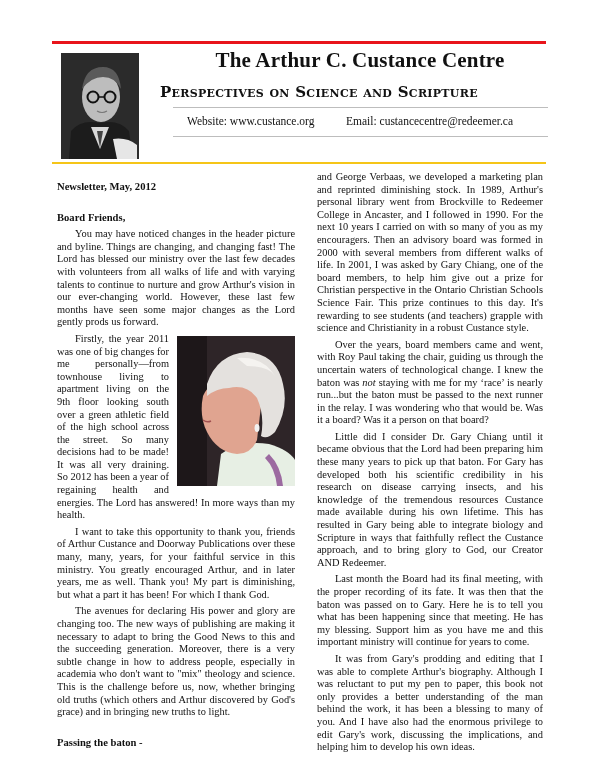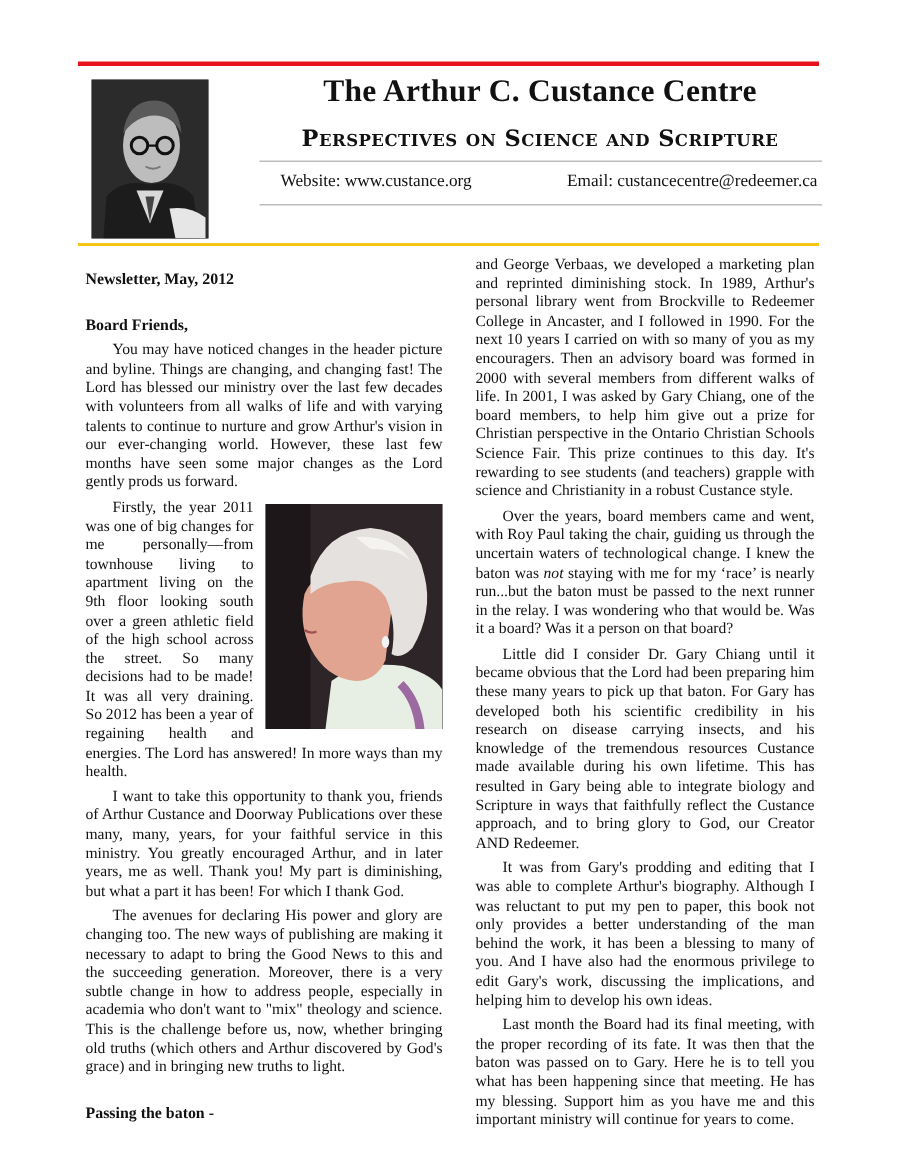--- a/index.html
+++ b/index.html
@@ -3,29 +3,29 @@
 <meta charset="utf-8">
 <style>
   html, body { margin:0; padding:0; background:#ffffff; }
   body { width:600px; height:776px; position:relative; overflow:hidden;
          font-family:"Liberation Serif", "DejaVu Serif", serif; color:#111; }
   .red-rule { position:absolute; left:52px; top:41px; width:494px; height:3px; background:#e8141b; }
   .portrait { position:absolute; left:61px; top:53px; width:78px; height:106px; background:#2a2a2a; overflow:hidden; }
   .portrait svg { width:100%; height:100%; display:block; }
   .title { position:absolute; left:160px; top:48px; width:400px; text-align:center;
            font-weight:bold; font-size:21px; letter-spacing:0.2px; }
-  .subtitle { position:absolute; left:160px; top:83px; width:400px; text-align:center;
+  .subtitle { position:absolute; left:160px; top:83px; width:400px; text-align:left;
               font-size:15px; font-weight:bold; font-family:"DejaVu Serif", serif; letter-spacing:0.3px;
               font-variant:small-caps; }
   .gray-rule { position:absolute; left:173px; width:375px; height:1px; background:#bdbdbd; }
   .gray-rule.r1 { top:107px; }
   .gray-rule.r2 { top:136px; }
   .contact { position:absolute; top:115px; font-size:11.5px; }
   .contact.web { left:187px; }
-  .contact.mail { left:346px;margin-left:32px; }
+  .contact.mail { left:346px; }
   .yellow-rule { position:absolute; left:52px; top:162px; width:494px; height:2px; background:#f5c518; }
 
   .col { position:absolute; font-size:10.4px; line-height:12.6px; text-align:justify; }
   .col p { margin:4px; text-indent:18px; }
   .col p.noindent { text-indent:0; }
   .col-left { left:53px; top:177px; width:246px; }
   .col-right { left:313px; top:167px; width:234px; }
   .heading { font-weight:bold; font-size:10.6px; margin:0; }
   .gap { height:10px; }
   .woman-photo { float:right; width:118px; height:150px; margin:3px 0 2px 8px; background:#2b2326; overflow:hidden; }
@@ -86,15 +86,15 @@
   <p>I want to take this opportunity to thank you, friends of Arthur Custance and Doorway Publications over these many, many, years, for your faithful service in this ministry. You greatly encouraged Arthur, and in later years, me as well. Thank you! My part is diminishing, but what a part it has been! For which I thank God.</p>
   <p>The avenues for declaring His power and glory are changing too. The new ways of publishing are making it necessary to adapt to bring the Good News to this and the succeeding generation. Moreover, there is a very subtle change in how to address people, especially in academia who don't want to "mix" theology and science. This is the challenge before us, now, whether bringing old truths (which others and Arthur discovered by God's grace) and in bringing new truths to light.</p>
   <div class="gap"></div>
   <p class="heading noindent">Passing the baton -</p>
 </div>
 
 <div class="col col-right">
   <p class="noindent">and George Verbaas, we developed a marketing plan and reprinted diminishing stock. In 1989, Arthur's personal library went from Brockville to Redeemer College in Ancaster, and I followed in 1990. For the next 10 years I carried on with so many of you as my encouragers. Then an advisory board was formed in 2000 with several members from different walks of life. In 2001, I was asked by Gary Chiang, one of the board members, to help him give out a prize for Christian perspective in the Ontario Christian Schools Science Fair. This prize continues to this day. It's rewarding to see students (and teachers) grapple with science and Christianity in a robust Custance style.</p>
   <p><span>Over the years, board members came and went, with Roy Paul taking the chair, guiding us through the uncertain waters of technological change. I knew the baton was </span><em>not</em><span> staying with me for my ‘race’ is nearly run...but the baton must be passed to the next runner in the relay. I was wondering who that would be. Was it a board? Was it a person on that board?</span></p>
   <p>Little did I consider Dr. Gary Chiang until it became obvious that the Lord had been preparing him these many years to pick up that baton. For Gary has developed both his scientific credibility in his research on disease carrying insects, and his knowledge of the tremendous resources Custance made available during his own lifetime. This has resulted in Gary being able to integrate biology and Scripture in ways that faithfully reflect the Custance approach, and to bring glory to God, our Creator AND Redeemer.</p>
+  <p>Last month the Board had its final meeting, with the proper recording of its fate. It was then that the baton was passed on to Gary. Here he is to tell you what has been happening since that meeting. He has my blessing. Support him as you have me and this important ministry will continue for years to come.</p>
   <p>It was from Gary's prodding and editing that I was able to complete Arthur's biography. Although I was reluctant to put my pen to paper, this book not only provides a better understanding of the man behind the work, it has been a blessing to many of you. And I have also had the enormous privilege to edit Gary's work, discussing the implications, and helping him to develop his own ideas.</p>
-  <p>Last month the Board had its final meeting, with the proper recording of its fate. It was then that the baton was passed on to Gary. Here he is to tell you what has been happening since that meeting. He has my blessing. Support him as you have me and this important ministry will continue for years to come.</p>
 </div>
 
 </body></html>

